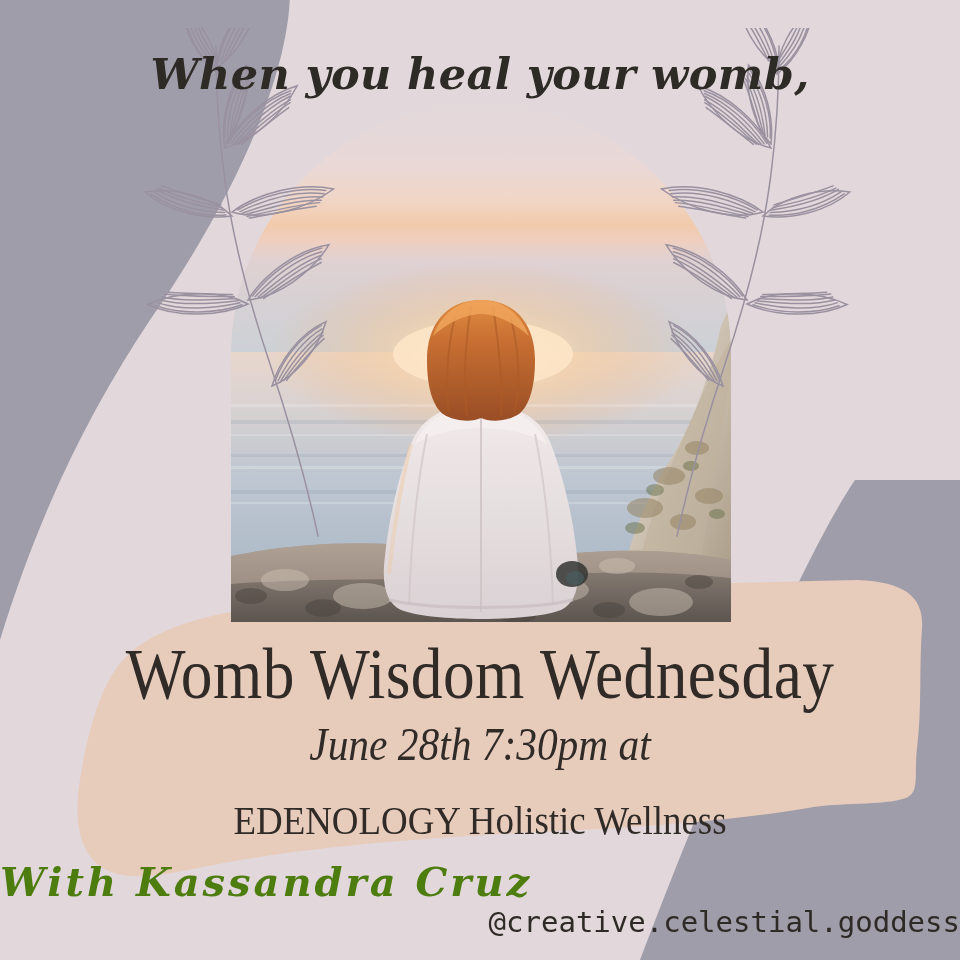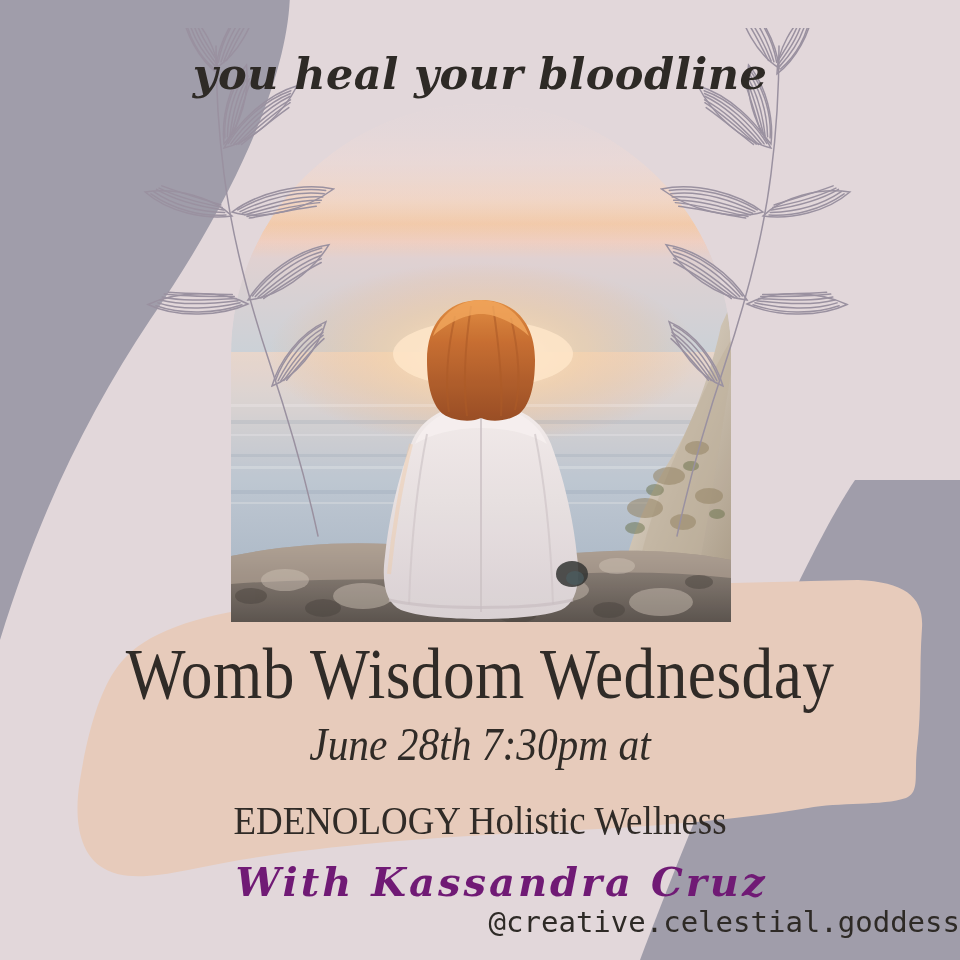--- a/index.html
+++ b/index.html
@@ -123,30 +123,28 @@
     line-height: 1;
     color: #302b27;
     transform: scaleX(0.9);
     z-index: 6;
   }
   .host {
     position: absolute;
     left: 0;
     right: 0;
     top: 862px;
-    text-align: center;
     font-family: "DejaVu Serif", "Liberation Serif", serif;
     font-style: italic;
     font-weight: 700;
     font-size: 40px;
     line-height: 1;
-    color: #701a75;
+    color: #4d7c0f;
     letter-spacing: 3px;
     z-index: 6;
-    padding-left: 43px;
   }
   .handle {
     position: absolute;
     left: 0;
     right: 0;
     top: 908px;
     text-align: right;
     font-family: "DejaVu Sans Mono", "Liberation Mono", monospace;
     font-size: 29px;
     line-height: 1;
@@ -496,21 +494,21 @@
         <path d="M0,0 C20,-10 52,-13 76,-3 C52,9 20,10 0,0 Z"></path>
         <path d="M6,-1 C24,-9 48,-11 70,-3"></path>
         <path d="M8,1 C28,-5 48,-7 68,-1"></path>
         <path d="M10,3 C30,-1 48,-3 66,2"></path>
         <path d="M12,5 C30,3 48,1 64,4"></path>
       </g>
     </g>
   </svg>
 
   <div class="headline">
-    <span class="l2">you heal your bloodline</span>
+    <span class="l1">When you heal your womb,</span>
   </div>
 
   <div class="title-main">Womb Wisdom Wednesday</div>
 
   <div class="title-sub">June 28th 7:30pm at</div>
 
   <div class="venue">EDENOLOGY Holistic Wellness</div>
 
   <div class="host">With  Kassandra  Cruz</div>
 

